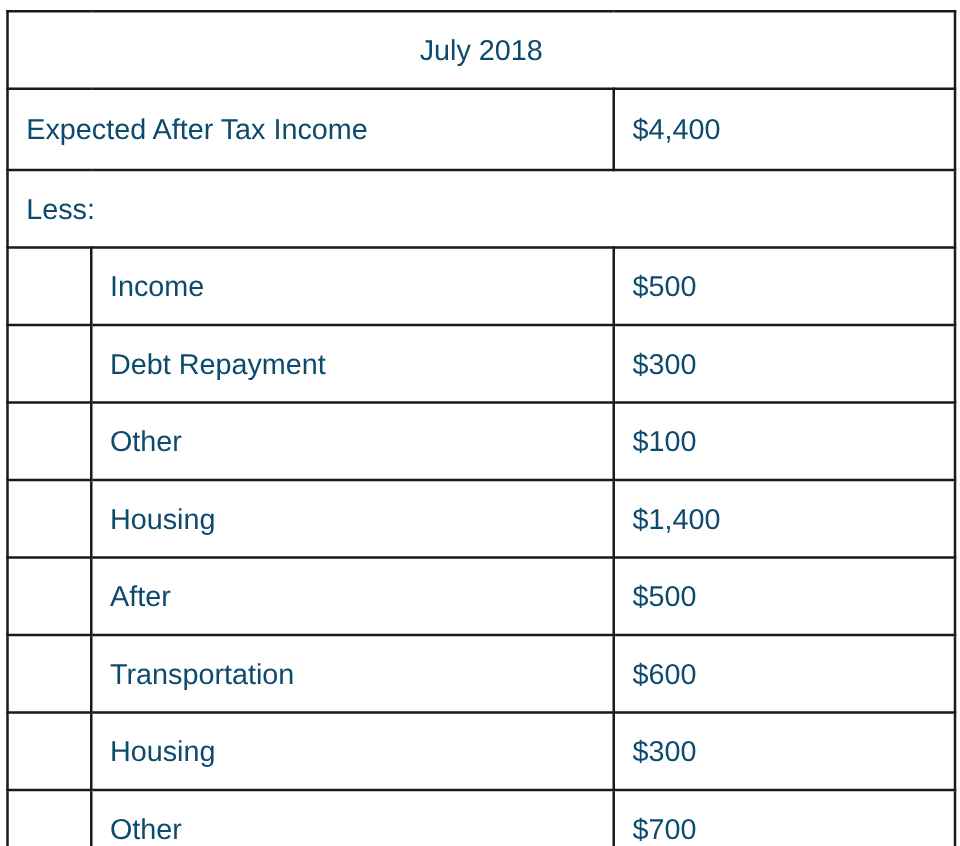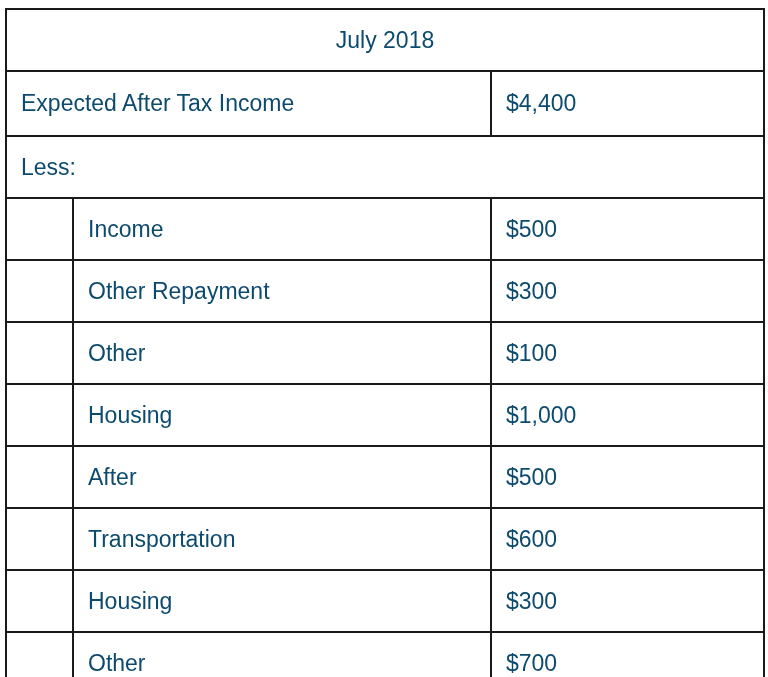--- a/index.html
+++ b/index.html
@@ -104,34 +104,34 @@
       </tr>
 
       <tr>
         <td class="indent-cell"></td>
         <td class="item-label-cell">Income</td>
         <td class="item-amount-cell">$500</td>
       </tr>
 
       <tr>
         <td class="indent-cell"></td>
-        <td class="item-label-cell">Other Repayment</td>
+        <td class="item-label-cell">Debt Repayment</td>
         <td class="item-amount-cell">$300</td>
       </tr>
 
       <tr>
         <td class="indent-cell"></td>
         <td class="item-label-cell">Other</td>
         <td class="item-amount-cell">$100</td>
       </tr>
 
       <tr>
         <td class="indent-cell"></td>
         <td class="item-label-cell">Housing</td>
-        <td class="item-amount-cell">$1,000</td>
+        <td class="item-amount-cell">$1,400</td>
       </tr>
 
       <tr>
         <td class="indent-cell"></td>
         <td class="item-label-cell">After</td>
         <td class="item-amount-cell">$500</td>
       </tr>
 
       <tr>
         <td class="indent-cell"></td>

